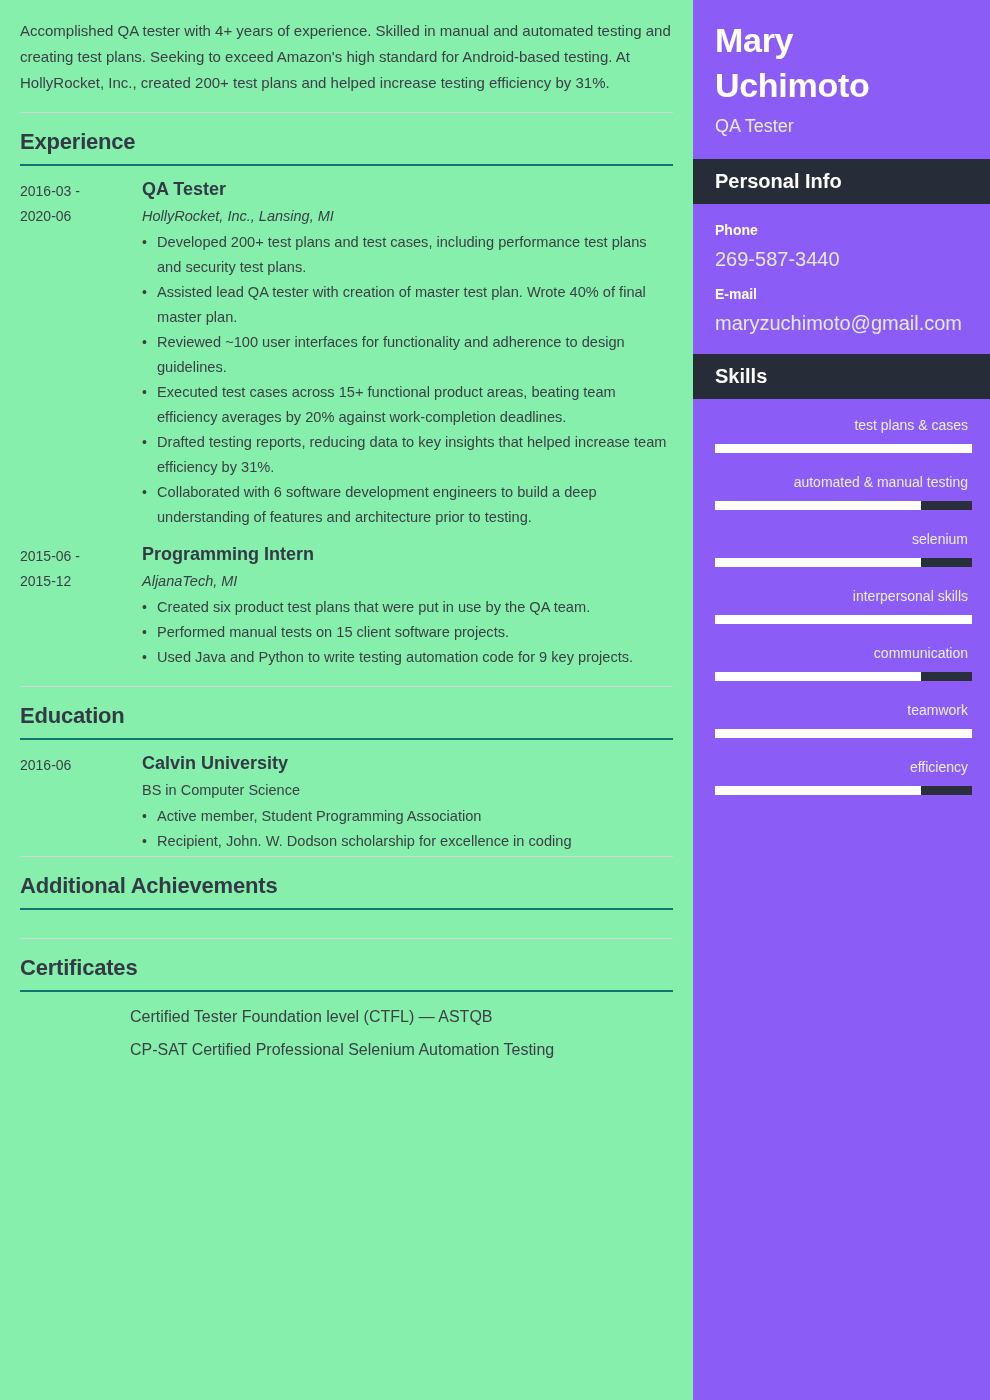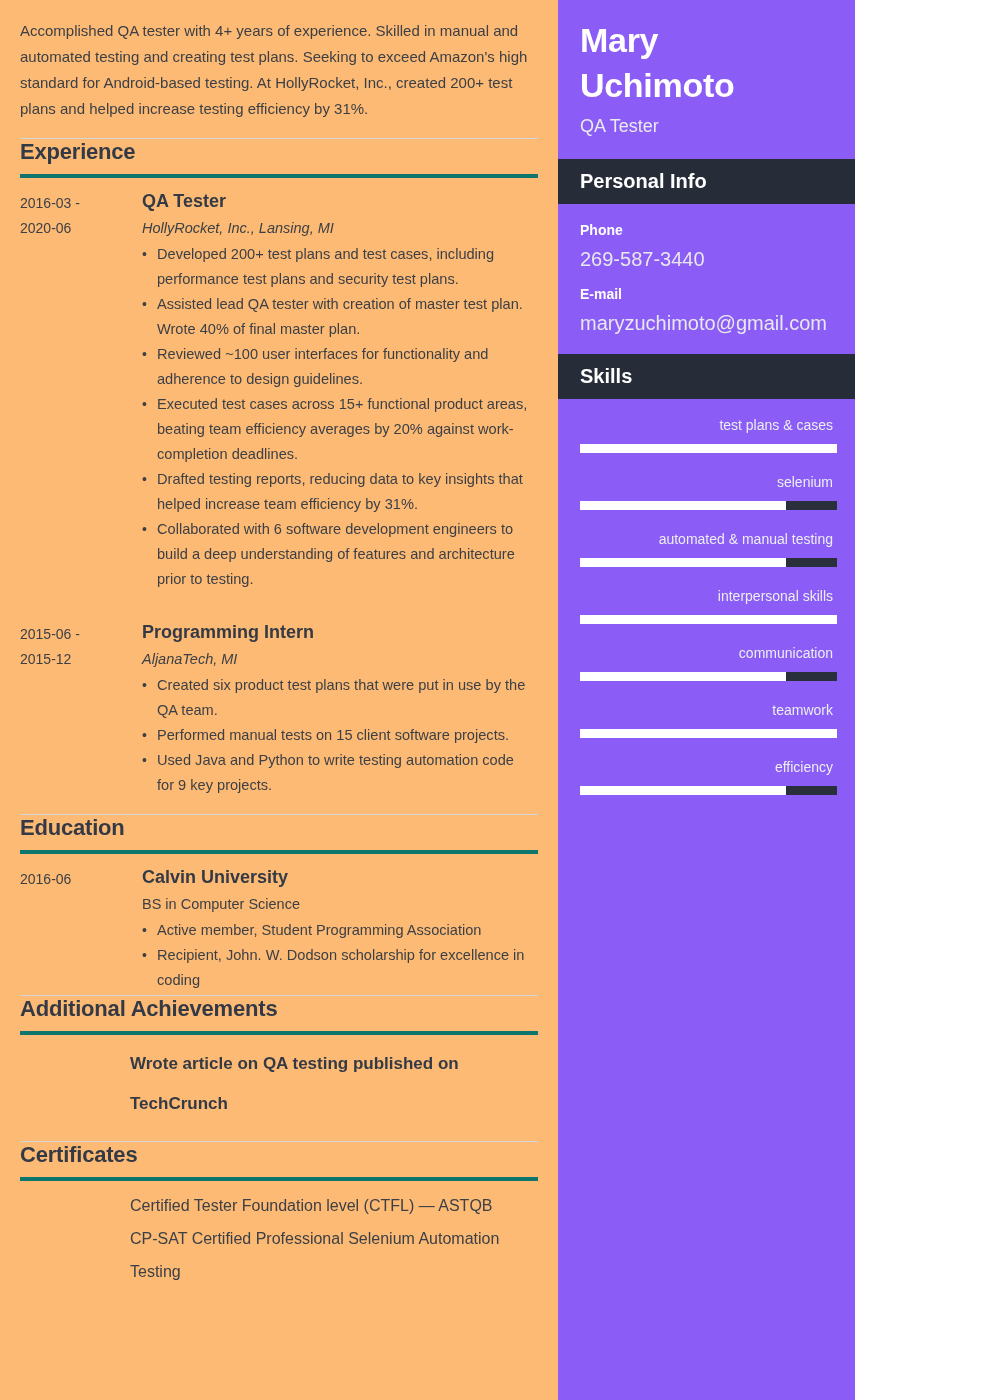--- a/index.html
+++ b/index.html
@@ -13,41 +13,41 @@
   .page {
     position: relative;
     width: 990px;
     height: 1400px;
     display: flex;
     background: #ffffff;
   }
 
   
   .main {
-    width: 558px;
+    width: 693px;
     padding: 18px 20px 0 20px;
-    background: #fdba74;
+    background: #86efac;
   }
   .summary {
     font-size: 15px;
     line-height: 26px;
     color: #3c4046;
     margin-bottom: 16px;
     text-align: left;
   }
 
   .section { margin-bottom: 2px; }
   .section-title {
     font-size: 22px;
     font-weight: bold;
     color: #333a45;
     letter-spacing: -0.2px;
-    padding: 0 0 9px 0;
+    padding: 16px 0 9px 0;
     border-top: 1px solid #d3d5d8;
-    border-bottom: 4px solid #0f766e;
+    border-bottom: 2px solid #0f766e;
   }
 
   .entries { padding-top: 11px; }
   .entry { display: flex; margin-bottom: 2px; gap: 12px; }
   .entry-date {
     width: 110px;
     flex: 0 0 110px;
     font-size: 14px;
     line-height: 25px;
     color: #3c4046;
@@ -197,21 +197,21 @@
               <li>Developed 200+ test plans and test cases, including performance test plans and security test plans.</li>
               <li>Assisted lead QA tester with creation of master test plan. Wrote 40% of final master plan.</li>
               <li>Reviewed ~100 user interfaces for functionality and adherence to design guidelines.</li>
               <li>Executed test cases across 15+ functional product areas, beating team efficiency averages by 20% against work-completion deadlines.</li>
               <li>Drafted testing reports, reducing data to key insights that helped increase team efficiency by 31%.</li>
               <li>Collaborated with 6 software development engineers to build a deep understanding of features and architecture prior to testing.</li>
             </ul>
           </div>
         </div>
 
-        <div class="entry" style="margin-top:28px;">
+        <div class="entry" style="margin-top:12px;">
           <div class="entry-date">
             <div>2015-06 -</div>
             <div>2015-12</div>
           </div>
           <div class="entry-body">
             <div class="entry-title">Programming Intern</div>
             <div class="entry-sub">AljanaTech, MI</div>
             <ul class="bullets">
               <li>Created six product test plans that were put in use by the QA team.</li>
               <li>Performed manual tests on 15 client software projects.</li>
@@ -238,21 +238,20 @@
           </div>
         </div>
       </div>
     </div>
 
     <div class="section" style="">
       <div class="section-title">Additional Achievements</div>
       <div class="simple-entry block-pad-top">
         <div class="entry-date"></div>
         <div class="entry-body">
-          <div class="achv-line">Wrote article on QA testing published on TechCrunch</div>
         </div>
       </div>
     </div>
 
     <div class="section" style="margin-top:17px;">
       <div class="section-title">Certificates</div>
       <div class="simple-entry block-pad-top-cert">
         <div class="entry-date"></div>
         <div class="entry-body">
           <div class="cert-line">Certified Tester Foundation level (CTFL) — ASTQB</div>
@@ -293,27 +292,27 @@
     </div>
 
     <div class="skills-body">
       <div class="skill">
         <div class="skill-label">test plans &amp; cases</div>
         <div class="skill-track">
           <div class="skill-fill" style="width: 100%;"></div>
         </div>
       </div>
       <div class="skill">
+        <div class="skill-label">automated &amp; manual testing</div>
+        <div class="skill-track">
+          <div class="skill-fill" style="width: 80%;"></div>
+        </div>
+      </div>
+      <div class="skill">
         <div class="skill-label">selenium</div>
-        <div class="skill-track">
-          <div class="skill-fill" style="width: 80%;"></div>
-        </div>
-      </div>
-      <div class="skill">
-        <div class="skill-label">automated &amp; manual testing</div>
         <div class="skill-track">
           <div class="skill-fill" style="width: 80%;"></div>
         </div>
       </div>
       <div class="skill">
         <div class="skill-label">interpersonal skills</div>
         <div class="skill-track">
           <div class="skill-fill" style="width: 100%;"></div>
         </div>
       </div>

